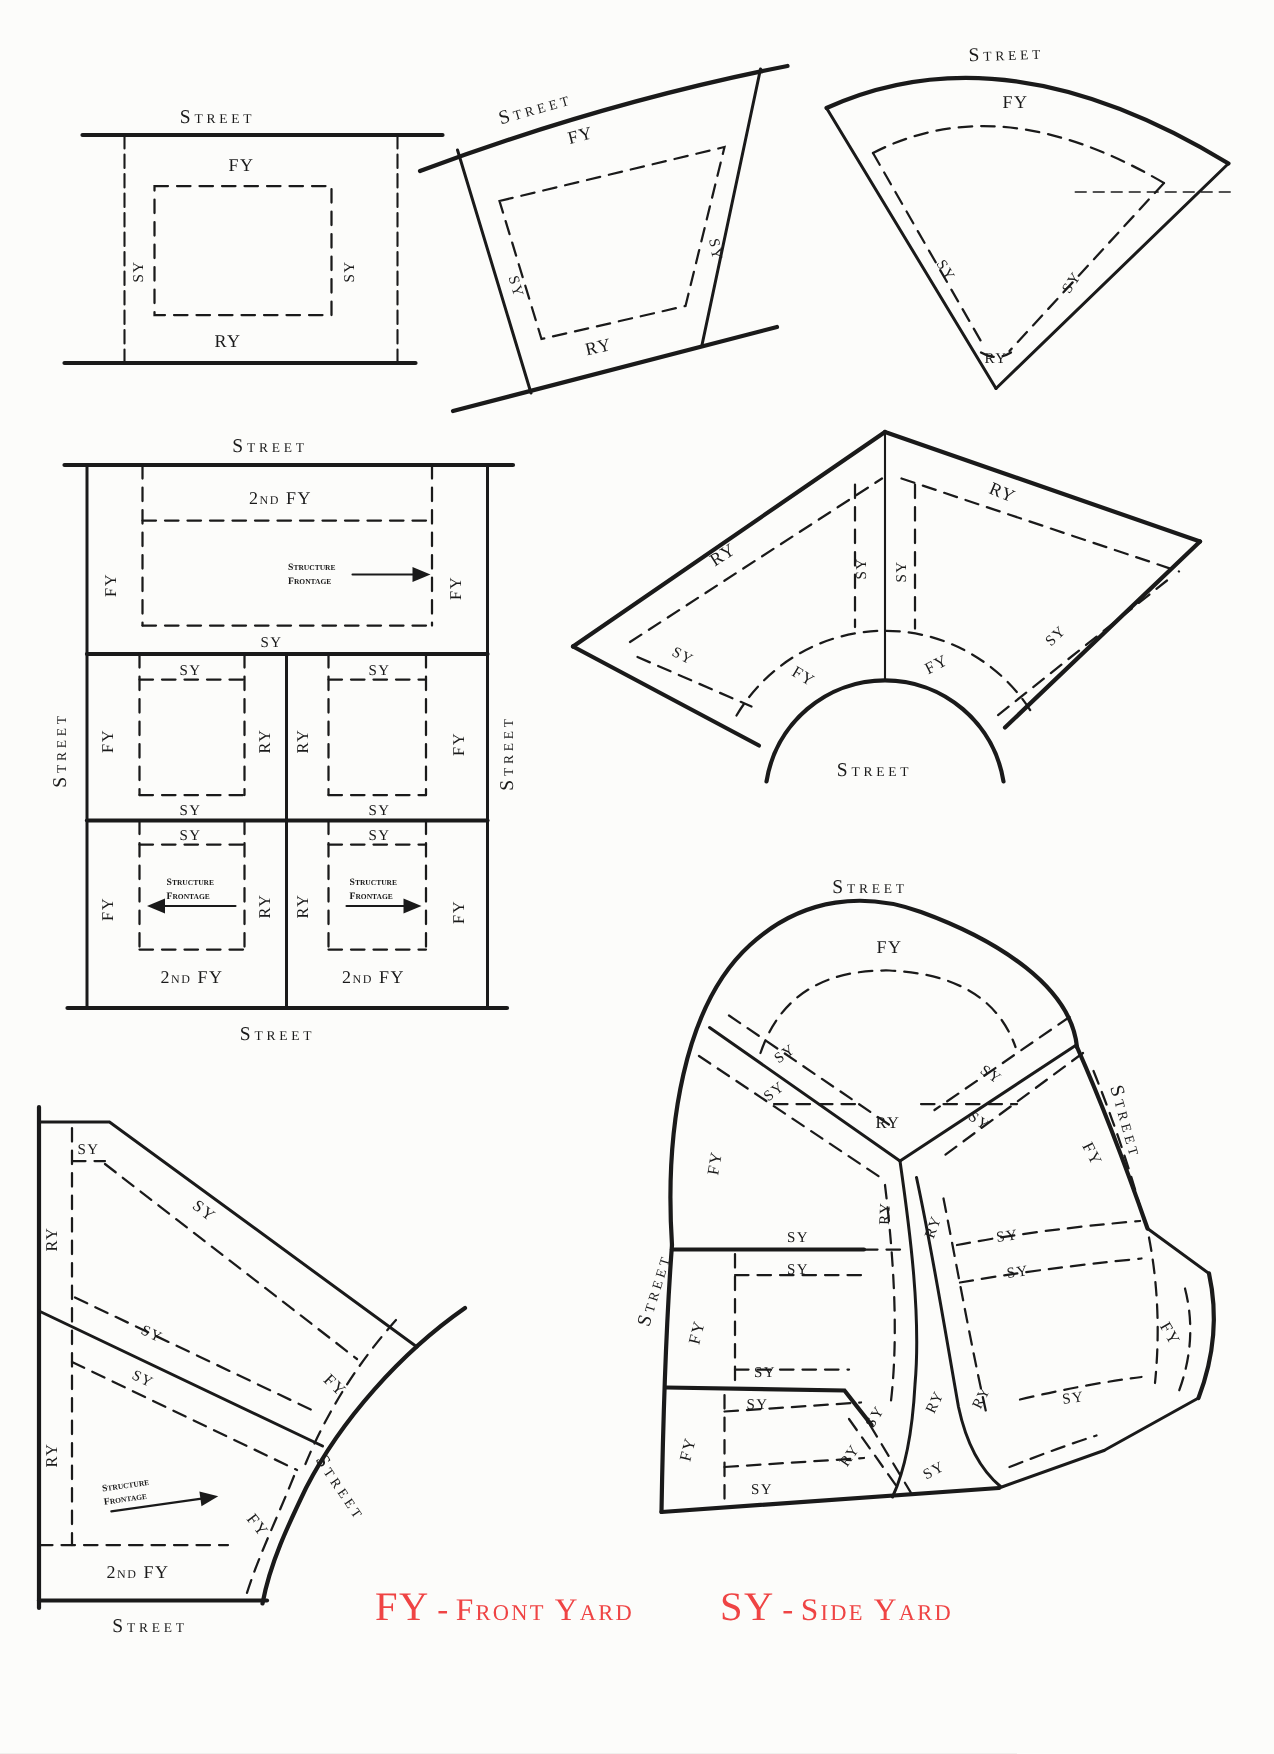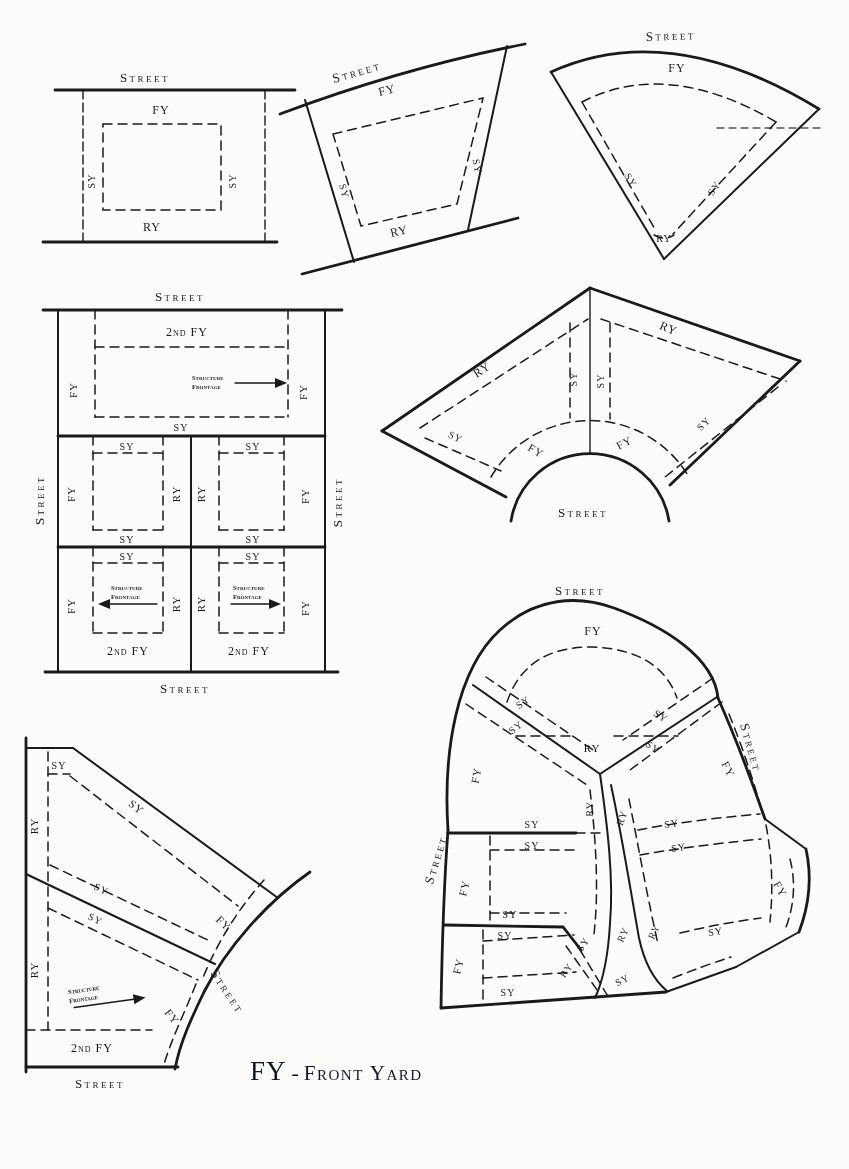--- a/index.html
+++ b/index.html
@@ -14,21 +14,21 @@
   svg text.tiny{font-size:6.5px;letter-spacing:0;font-weight:bold;}
   svg path,svg line{stroke:#1a1a1a;fill:none;stroke-linecap:round;}
   .bold{stroke-width:2.8;}
   .mid{stroke-width:2;}
   .thin{stroke-width:1.4;}
   .dash{stroke-width:1.5;stroke-dasharray:9 6;}
   .dashf{stroke-width:1.3;stroke-dasharray:7 5;}
   .dot{stroke-width:1.4;stroke-dasharray:9 4;}
   .arrow{fill:#1a1a1a;stroke:none;}
   .legend{position:absolute;left:250px;top:1056px;width:520px;display:grid;
-          grid-template-columns:230px auto;grid-row-gap:6px;color:#0f172a;}
+          grid-template-columns:230px auto;grid-row-gap:6px;color:#ef4444;}
   .legend-item{white-space:nowrap;}
   .legend .abbr{font-size:27px;font-variant:small-caps;letter-spacing:1px;}
   .legend .dash{font-size:22px;padding:0 5px;}
   .legend .name{font-size:21px;font-variant:small-caps;letter-spacing:1.5px;}
 </style>
 </head>
 <body>
 
 <div class="canvas">
 
@@ -314,15 +314,18 @@
     <text class="sm" x="198" y="358" text-anchor="middle" transform="rotate(-64 198 358)">RY</text>
     <text class="sm" x="229" y="355" text-anchor="middle" transform="rotate(-64 229 355)">RY</text>
     <text class="sm" x="196" y="405" text-anchor="middle" transform="rotate(-28 196 405)">SY</text>
     <text class="sm" x="80" y="418" text-anchor="middle">SY</text>
   </svg>
 
   <div class="legend">
     <div class="legend-item">
       <span class="abbr">FY</span><span class="dash">-</span><span class="name">Front Yard</span>
     </div>
+    <div class="legend-item">
+      <span class="abbr">SY</span><span class="dash">-</span><span class="name">Side Yard</span>
+    </div>
   </div>
 
 </div>
 
 </body></html>

